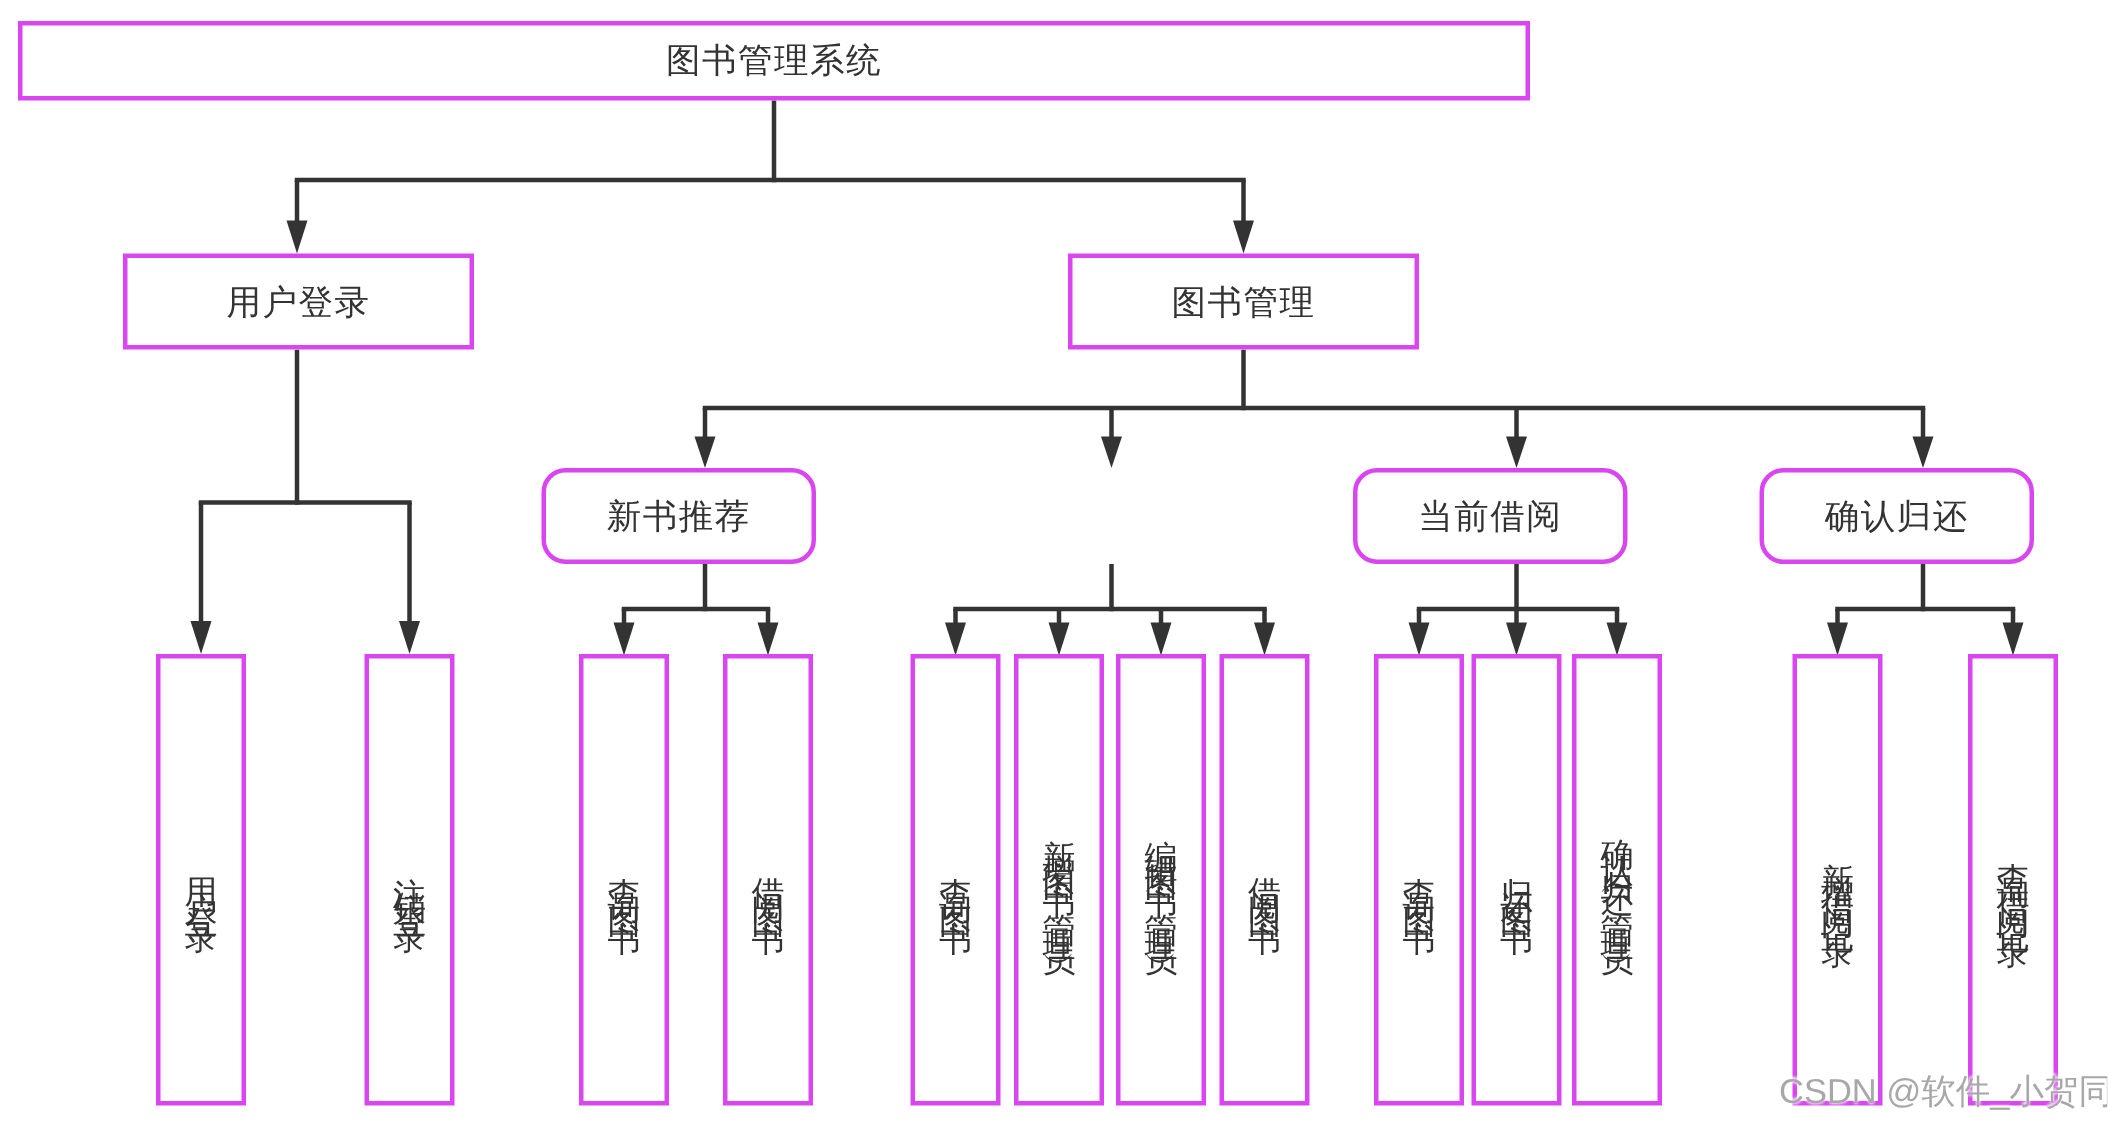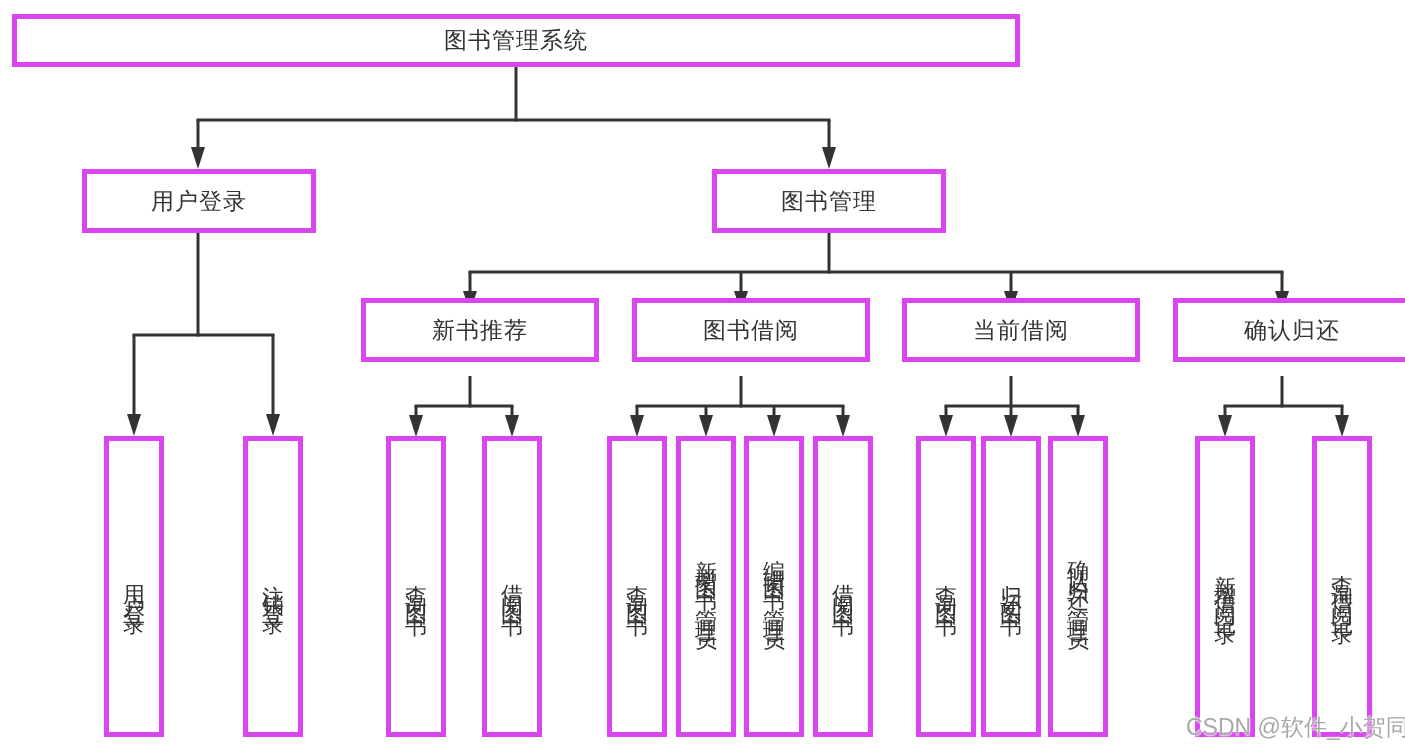--- a/index.html
+++ b/index.html
@@ -17,36 +17,36 @@
   }
   svg.connectors {
     position: absolute;
     left: 0; top: 0;
     width: 1405px;
     height: 747px;
   }
   .node {
     position: absolute;
     box-sizing: border-box;
-    border: 5px solid #d946ef;
+    border: 3px solid #d946ef;
     background: #ffffff;
     display: flex;
     align-items: center;
     justify-content: center;
     color: #333333;
   }
   .node-h .lbl {
     font-size: 23px;
     letter-spacing: 1px;
     white-space: nowrap;
   }
   .root  { left: 12px;  top: 14px;  width: 1008px; height: 53px; }
   .l2a   { left: 82px;  top: 169px; width: 234px;  height: 64px; }
   .l2b   { left: 712px; top: 169px; width: 234px;  height: 64px; text-align: center; }
-  .l3    { top: 298px; width: 238px; height: 64px; }
+  .l3    { top: 312px; width: 183px; height: 64px; border-radius: 16px; }
   .l3-0  { left: 361px; }
   .l3-1  { left: 632px; }
   .l3-2  { left: 902px; align-items: center; }
   .l3-3  { left: 1173px; }
   .leaf  { top: 436px; width: 60px; height: 301px; }
   .leaf .lbl {
     writing-mode: vertical-rl;
     font-size: 22px;
     line-height: 1;
     letter-spacing: 10px;
@@ -166,23 +166,20 @@
   <div class="node node-h l2a">
     <span class="lbl">用户登录</span>
   </div>
   <div class="node node-h l2b">
     <span class="lbl">图书管理</span>
   </div>
 
   <div class="node node-h l3 l3-0">
     <span class="lbl">新书推荐</span>
   </div>
-  <div class="node node-h l3 l3-1">
-    <span class="lbl">图书借阅</span>
-  </div>
   <div class="node node-h l3 l3-2">
     <span class="lbl">当前借阅</span>
   </div>
   <div class="node node-h l3 l3-3">
     <span class="lbl">确认归还</span>
   </div>
 
   <div class="node leaf lf-0">
     <span class="lbl">用户登录</span>
   </div>

